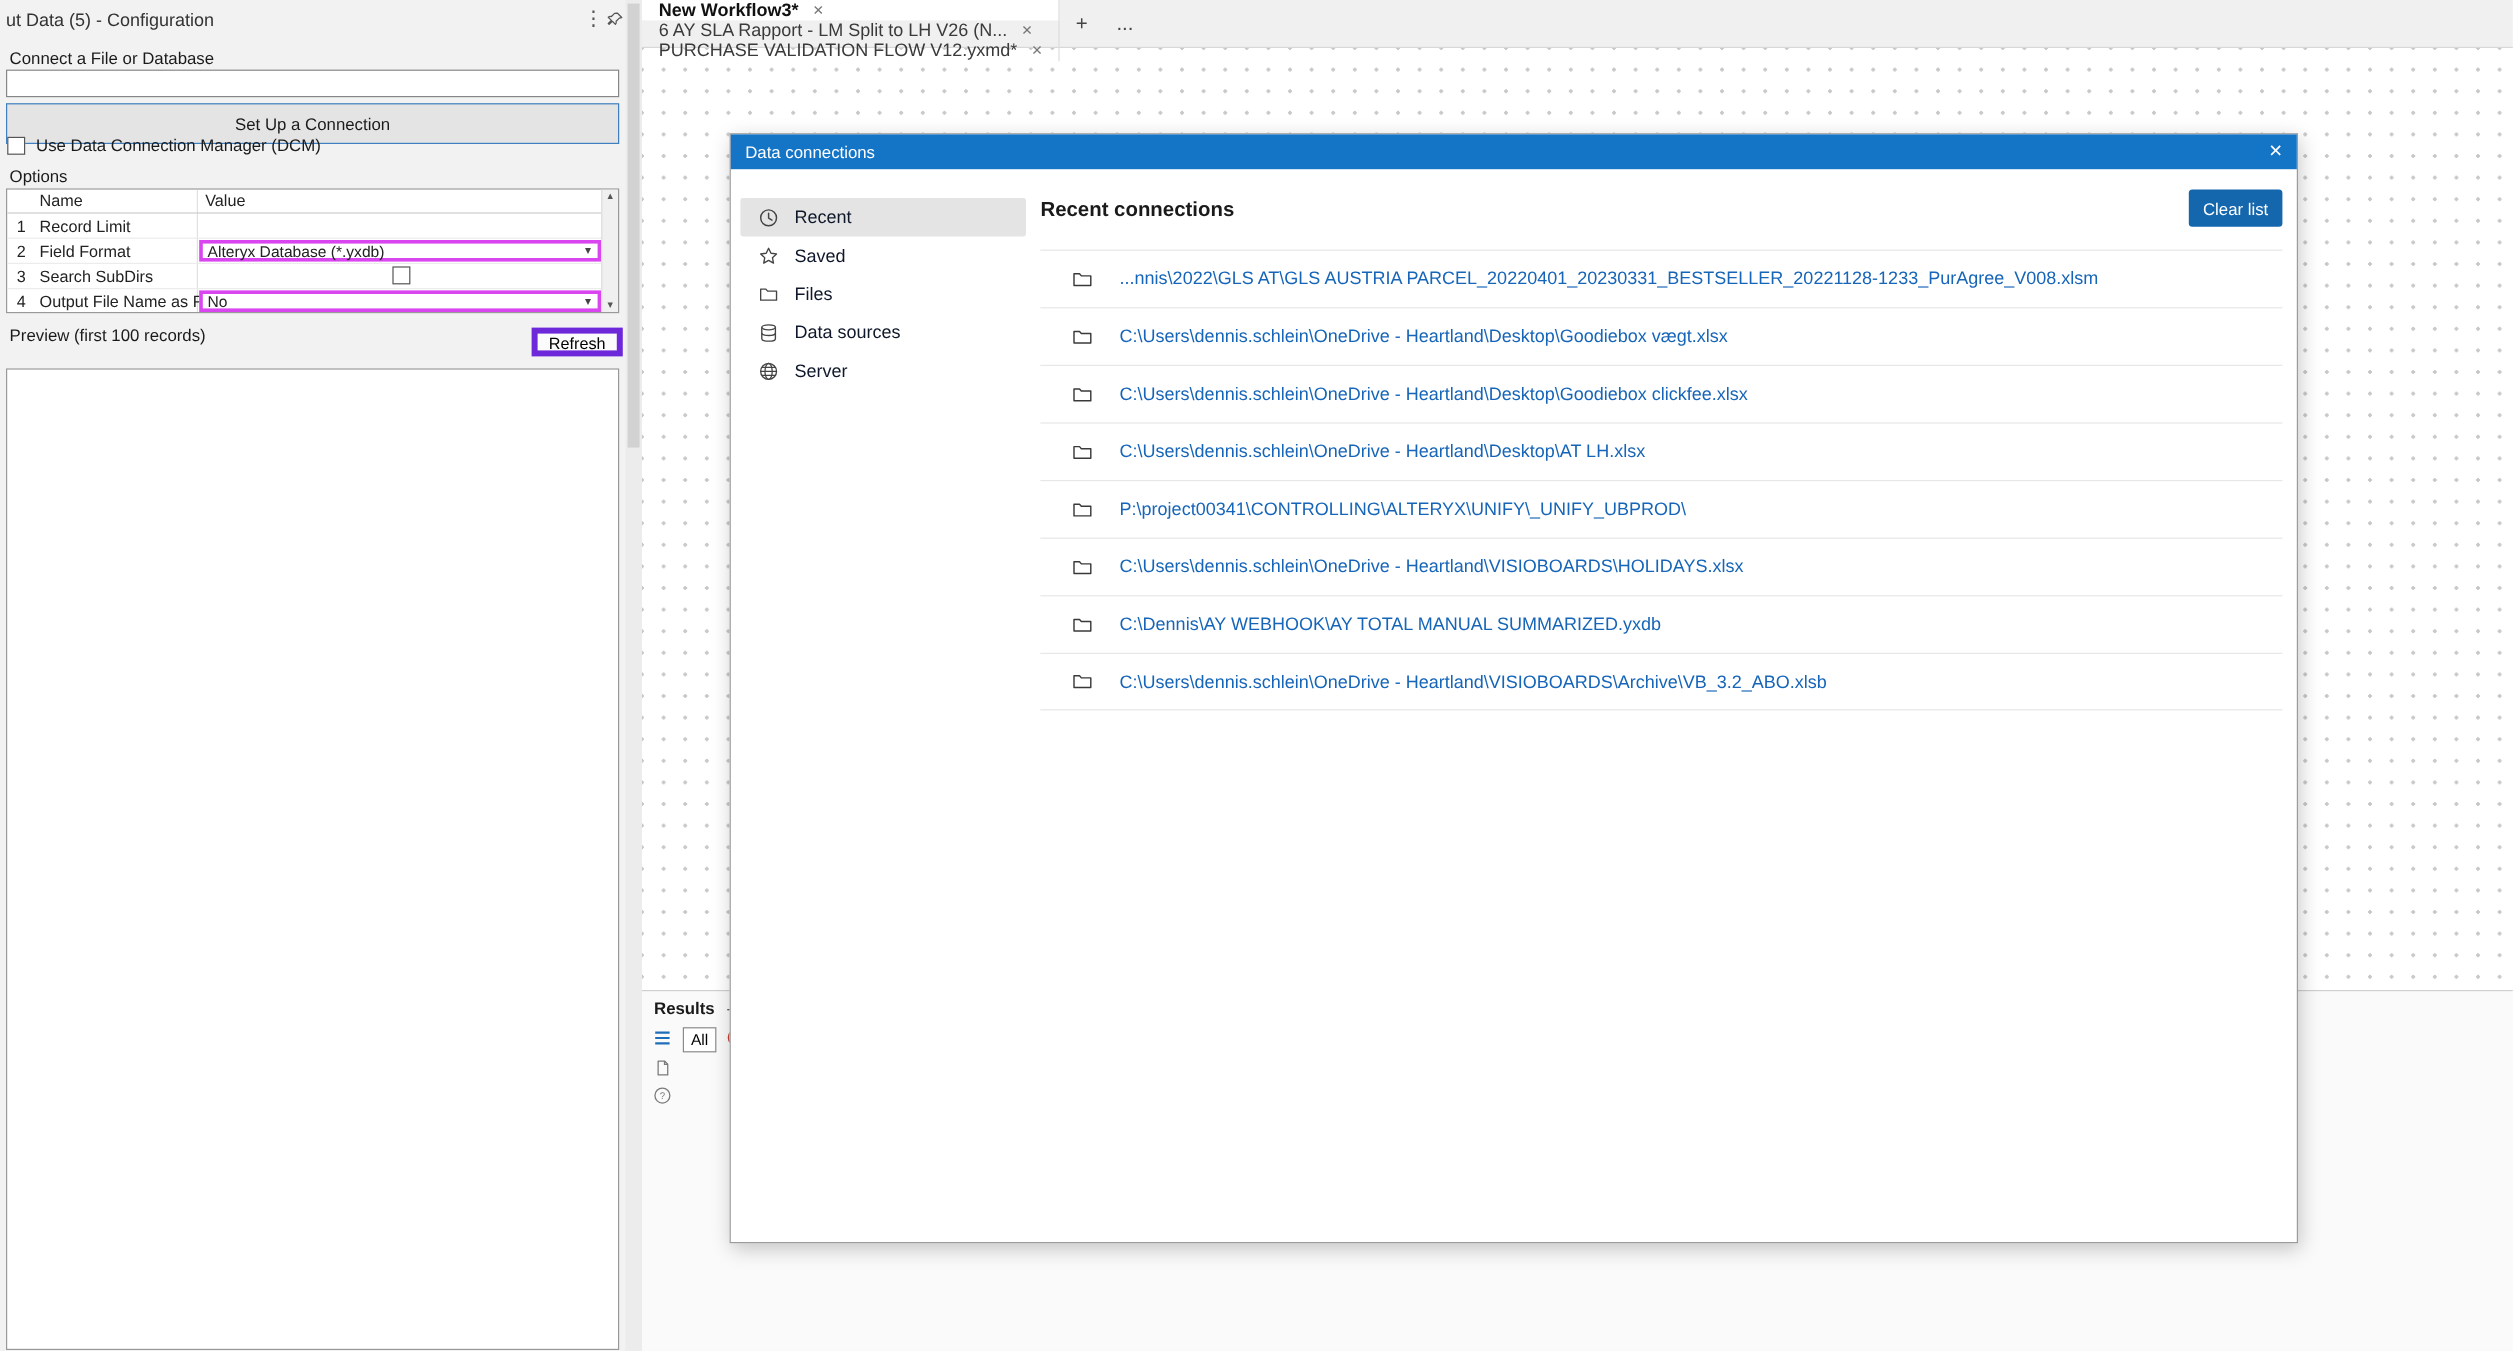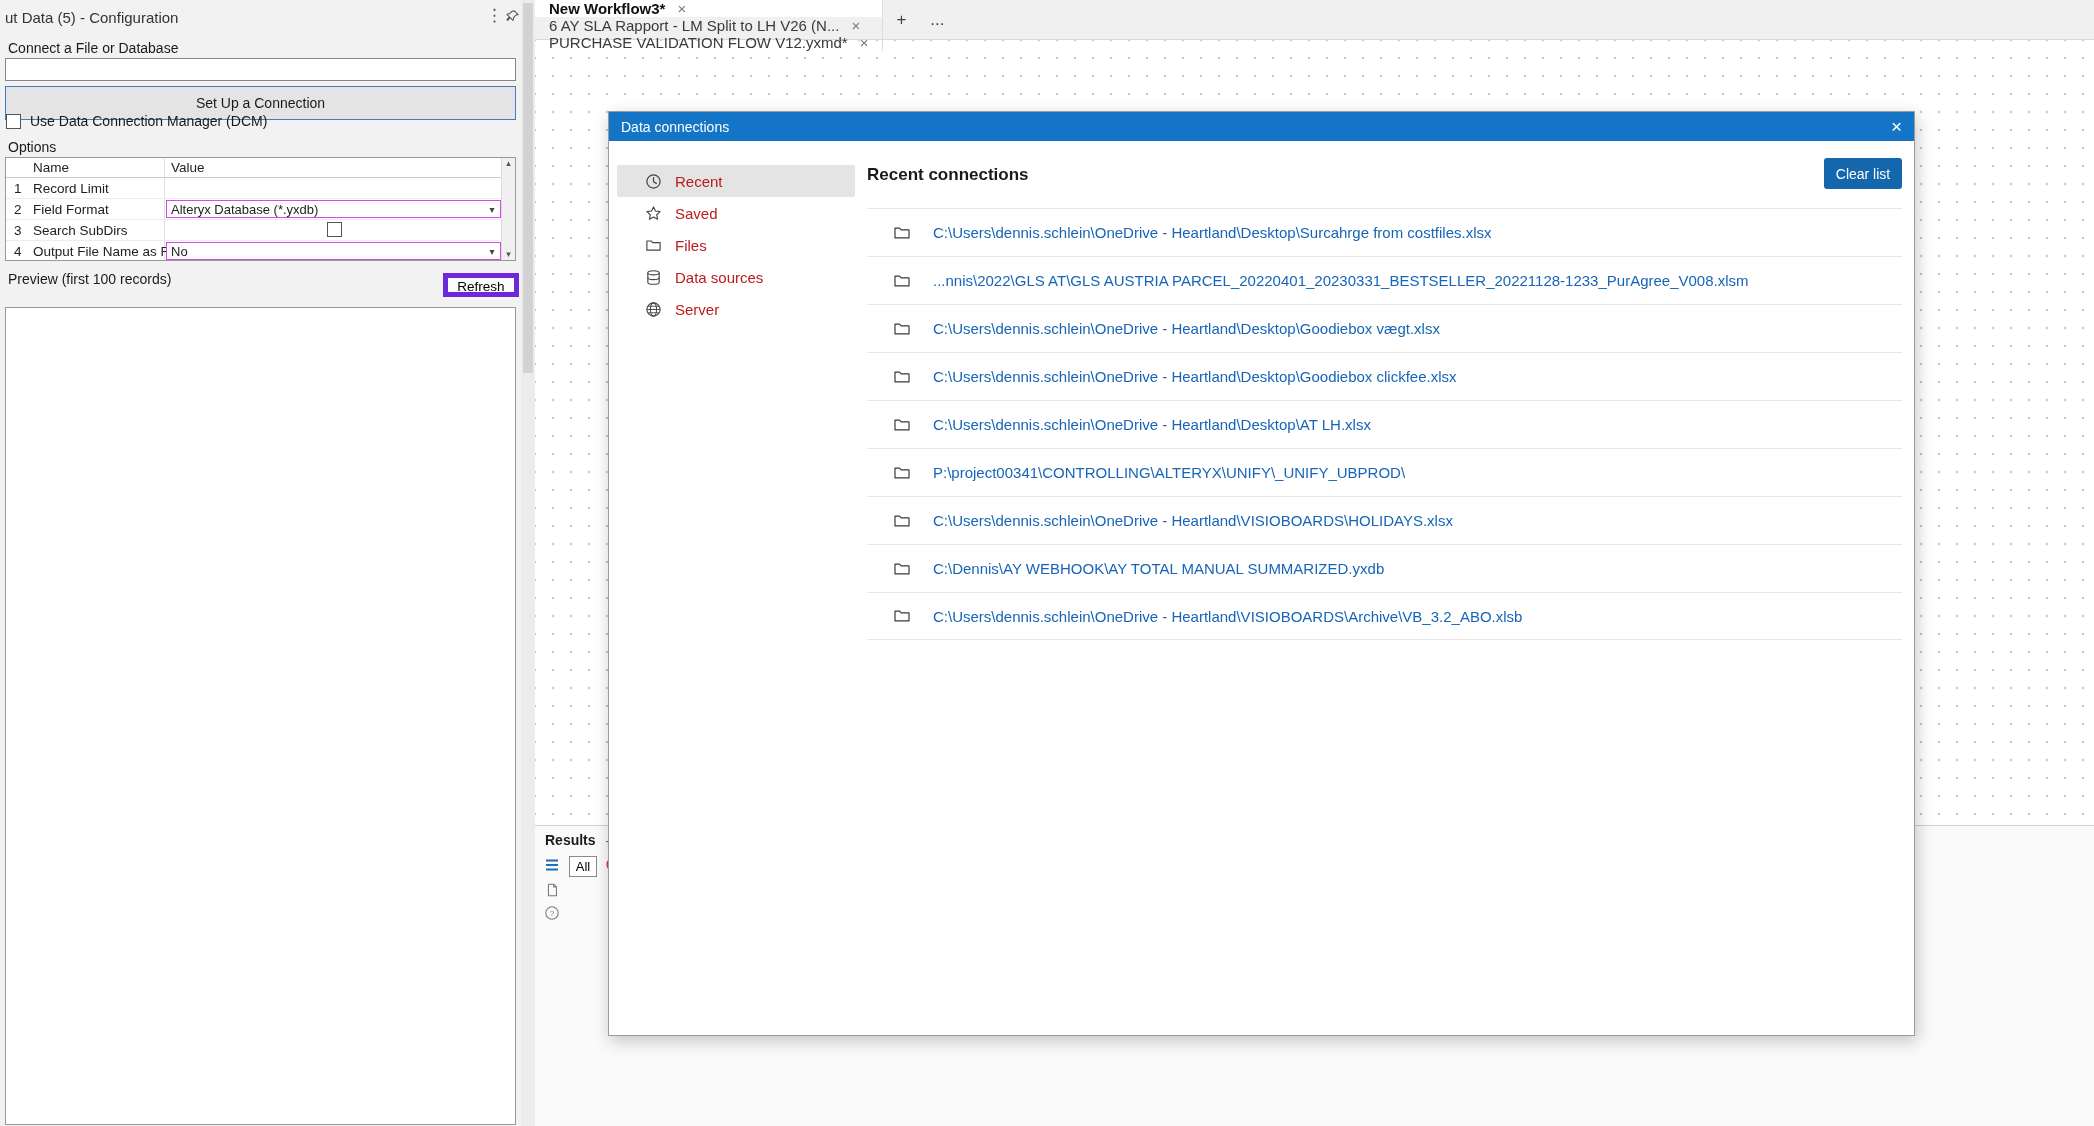--- a/index.html
+++ b/index.html
@@ -30,21 +30,21 @@
   .cfg-options-label{position:absolute;left:8px;top:139px;font-size:14px;}
   .opt-table{position:absolute;left:5px;top:157px;width:511px;height:104px;background:#fff;border:1px solid #999;overflow:hidden;}
   .opt-table::before{content:"";position:absolute;left:158px;top:0;bottom:0;width:1px;background:#e0e0e0;}
   .opt-head{height:20px;border-bottom:1px solid #ccc;position:relative;font-size:13.5px;color:#222;}
   .oh-name{position:absolute;left:27px;top:2px;}
   .oh-value{position:absolute;left:165px;top:2px;}
   .opt-row{height:21px;position:relative;font-size:13.5px;color:#222;border-bottom:1px solid #ececec;}
   .opt-num{position:absolute;left:8px;top:3px;}
   .opt-name{position:absolute;left:27px;top:3px;white-space:nowrap;}
   .opt-val{position:absolute;left:159px;top:0;width:338px;height:100%;}
-  .combo{position:absolute;left:1px;top:1px;right:2px;height:18px;background:#fff;border:1px solid #d946ef;display:flex;align-items:center;}
+  .combo{position:absolute;left:1px;top:1px;right:2px;height:18px;background:#fff;border:3px solid #d946ef;display:flex;align-items:center;}
   .combo-text{padding-left:4px;flex:1;font-size:13px;white-space:nowrap;overflow:hidden;}
   .combo-chev{width:16px;text-align:center;color:#444;font-size:10px;}
   .cbx-center{position:absolute;left:162px;top:2px;}
   .opt-scroll{position:absolute;right:0;top:0;width:14px;height:100%;background:#f0f0f0;border-left:1px solid #ddd;}
   .opt-scroll .arr{position:absolute;left:0;width:13px;text-align:center;top:0;font-size:9px;color:#555;}
   .opt-scroll .arr-b{top:auto;bottom:1px;}
   .cfg-preview-label{position:absolute;left:8px;top:271px;font-size:14px;}
   .cfg-refresh{position:absolute;left:443px;top:273px;width:76px;height:24px;background:#fbfbfb;border:5px solid #6d28d9;font-size:13.5px;font-family:inherit;}
   .cfg-preview-box{position:absolute;left:5px;top:307px;width:511px;height:818px;background:#fff;border:1px solid #999;}
   .panel-scrollbar{position:absolute;left:521px;top:0;width:14px;height:1126px;background:#ececec;z-index:2;}
@@ -73,21 +73,21 @@
   .res-all{height:21px;min-width:28px;background:#fff;border:1px solid #8a8a8a;font-size:13px;padding:0 4px;font-family:inherit;}
   .res-doc{position:absolute;left:9px;top:56px;}
   .res-help{position:absolute;left:9px;top:79px;}
 
   
   .modal{position:absolute;left:608px;top:111px;width:1307px;height:925px;background:#fff;border:1px solid #9b9b9b;box-shadow:2px 5px 16px rgba(0,0,0,.22);z-index:5;}
   .modal-titlebar{height:29px;background:var(--blue-titlebar);color:#fff;display:flex;align-items:center;padding:0 12px;font-size:14px;}
   .modal-close{margin-left:auto;font-size:19px;line-height:1;}
   .modal-body{position:relative;height:894px;}
   .modal-nav{position:absolute;left:8px;top:24px;width:238px;}
-  .nav-item{height:32px;display:flex;align-items:center;gap:13px;padding-left:28px;font-size:15px;color:#b91c1c;border-radius:2px;}
+  .nav-item{height:32px;display:flex;align-items:center;gap:13px;padding-left:15px;font-size:15px;color:#0f172a;border-radius:2px;}
   .nav-item.selected{background:var(--sel-gray);}
   .nav-icon{width:17px;height:17px;color:#444;flex:0 0 17px;}
   .nav-icon svg{width:17px;height:17px;display:block;}
   .modal-heading{position:absolute;left:258px;top:24px;font-size:17px;font-weight:bold;color:#1a1a1a;}
   .clear-btn{position:absolute;right:12px;top:17px;width:78px;height:31px;background:var(--blue-button);color:#fff;border:none;border-radius:3px;font-size:14px;font-family:inherit;}
   .conn-list{position:absolute;left:258px;right:12px;top:67px;}
   .conn-row{height:48px;display:flex;align-items:center;border-top:1px solid #e7e7e7;}
   .conn-row:last-child{border-bottom:1px solid #e7e7e7;}
   .conn-icon{width:18px;height:18px;margin-left:26px;color:#3a3a3a;flex:0 0 18px;}
   .conn-icon.db{color:#2a7ab8;}
@@ -276,28 +276,20 @@
       </div>
     <div class="modal-heading">Recent connections</div>
     <button class="clear-btn">Clear list</button>
     <div class="conn-list">
         <div class="conn-row">
     <span class="conn-icon">
             <svg viewBox="0 0 18 18">
               <path d="M2 13.9V4.2h4.6l1.5 1.7H16v8z" fill="none" stroke="currentColor" stroke-width="1.2" stroke-linejoin="round"></path>
             </svg>
           </span>
-    <span class="conn-link">C:\Users\dennis.schlein\OneDrive - Heartland\Desktop\Surcahrge from costfiles.xlsx</span>
-  </div>
-        <div class="conn-row">
-    <span class="conn-icon">
-            <svg viewBox="0 0 18 18">
-              <path d="M2 13.9V4.2h4.6l1.5 1.7H16v8z" fill="none" stroke="currentColor" stroke-width="1.2" stroke-linejoin="round"></path>
-            </svg>
-          </span>
     <span class="conn-link">...nnis\2022\GLS AT\GLS AUSTRIA PARCEL_20220401_20230331_BESTSELLER_20221128-1233_PurAgree_V008.xlsm</span>
   </div>
         <div class="conn-row">
     <span class="conn-icon">
             <svg viewBox="0 0 18 18">
               <path d="M2 13.9V4.2h4.6l1.5 1.7H16v8z" fill="none" stroke="currentColor" stroke-width="1.2" stroke-linejoin="round"></path>
             </svg>
           </span>
     <span class="conn-link">C:\Users\dennis.schlein\OneDrive - Heartland\Desktop\Goodiebox vægt.xlsx</span>
   </div>

